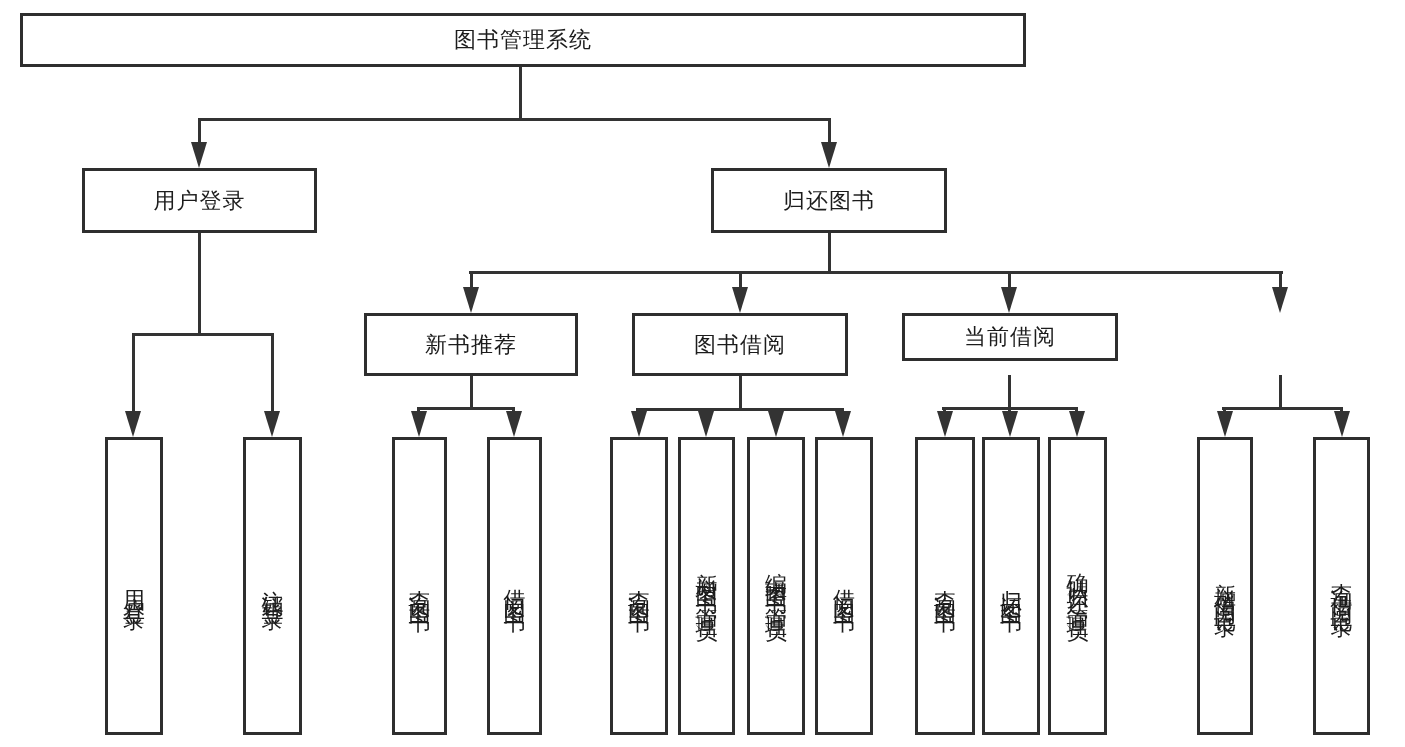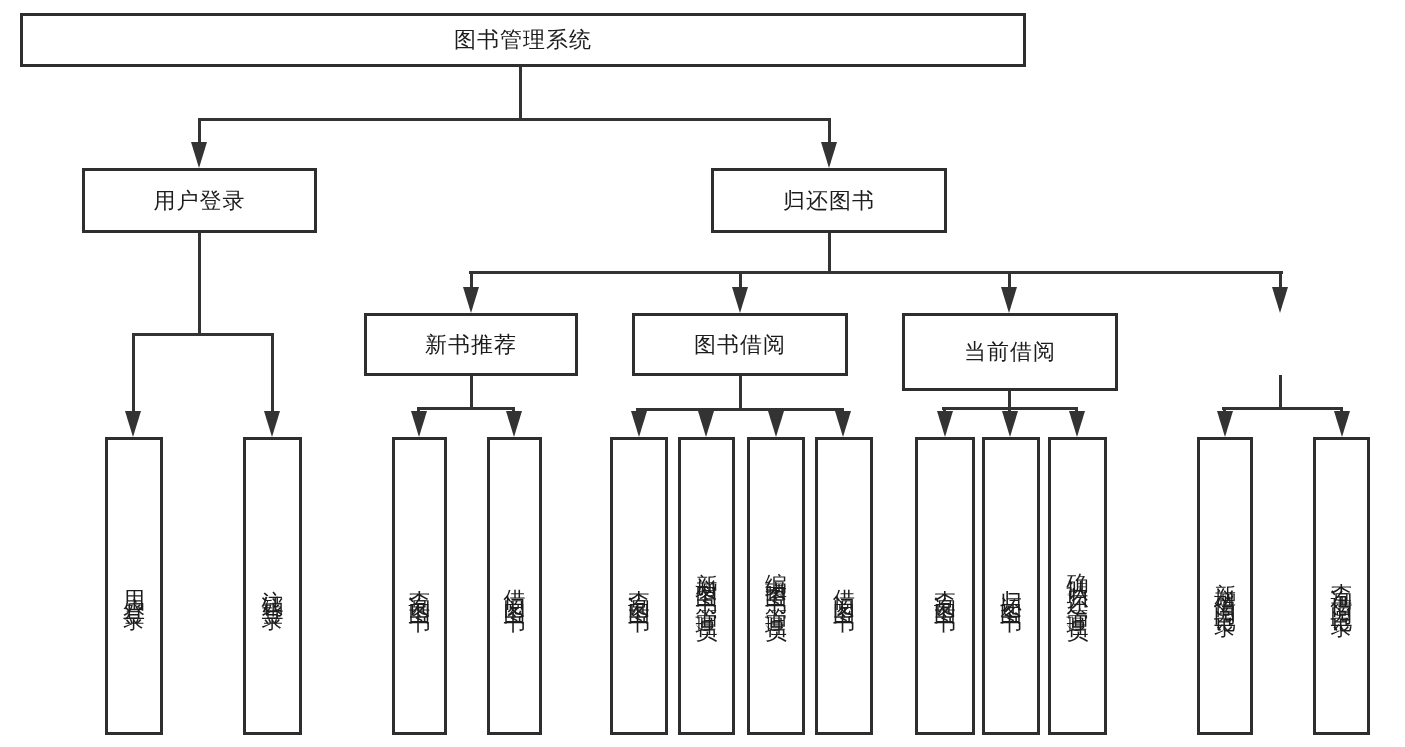--- a/index.html
+++ b/index.html
@@ -151,21 +151,21 @@
   <div class="node" style="left:711px;top:168px;width:236px;height:65px;">
     <span>归还图书</span>
   </div>
 
   <div class="node" style="left:632px;top:313px;width:216px;height:63px;">
     <span>图书借阅</span>
   </div>
   <div class="node" style="left:364px;top:313px;width:214px;height:63px;">
     <span>新书推荐</span>
   </div>
-  <div class="node" style="left:902px;top:313px;width:216px;height:78px;">
+  <div class="node" style="left:902px;top:313px;width:216px;height:48px;">
     <span>当前借阅</span>
   </div>
 
   <div class="leaf" style="left:105px;top:437px;width:58px;height:298px;">
     <span>用户登录</span>
   </div>
   <div class="leaf" style="left:243px;top:437px;width:59px;height:298px;">
     <span>注销登录</span>
   </div>
 

